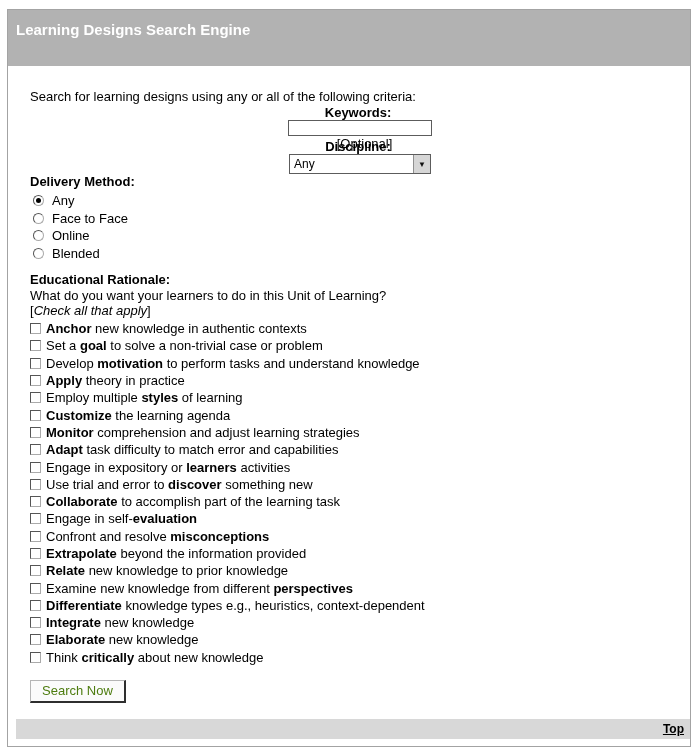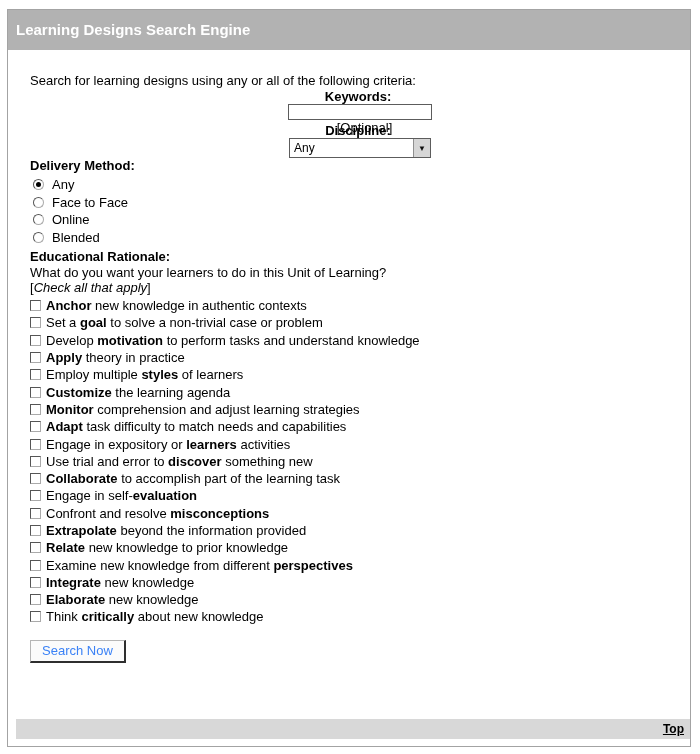--- a/index.html
+++ b/index.html
@@ -6,21 +6,21 @@
   body{
     width:700px;height:754px;position:relative;overflow:hidden;
     font-family:"Liberation Sans","DejaVu Sans",sans-serif;
     font-size:13px;color:#000;
   }
   .frame{
     position:absolute;left:7px;top:9px;width:684px;height:738px;
     border:1px solid #a3a3a3;background:#fff;box-sizing:border-box;
   }
   .titlebar{
-    height:40px;background:#b2b2b2;color:#ffffff;
+    height:56px;background:#b2b2b2;color:#ffffff;
     font-size:15px;font-weight:bold;line-height:40px;padding-left:8px;
   }
   .content{padding-left:22px;}
   .intro{margin-top:23px;height:16px;}
   .row{display:flex;align-items:center;flex-direction:column;}
   .kw-row{margin-top:0;height:20px;}
   .kw-row .lbl{font-weight:bold;margin-right:4px;}
   .kw-input{
     width:136px;height:17px;border:1px solid #5c5c5c;background:#fff;
     font-family:"Liberation Sans",sans-serif;font-size:12px;padding:0 3px;margin:0;
@@ -46,36 +46,36 @@
   .radio{
     width:11px;height:11px;border-radius:50%;background:#fff;
     border:1px solid #aaa;border-top-color:#555;border-left-color:#555;
     box-sizing:border-box;position:relative;flex:0 0 auto;
   }
   .radio.selected::after{
     content:"";position:absolute;left:2px;top:2px;width:5px;height:5px;
     border-radius:50%;background:#000;
   }
   .radio-label{margin-left:8px;}
-  .rationale-lbl{margin-top:3px;height:16px;}
+  .rationale-lbl{margin-top:10px;height:16px;}
   .rationale-q{height:15px;}
   .rationale-instr{height:15px;font-style:normal;}
   .rationale-instr i{font-style:italic;}
   .check-list{margin-top:2px;}
   .check-row{display:flex;align-items:center;height:17.3px;}
   .checkbox{
     width:11px;height:11px;background:#fff;
     border:1px solid #aaa;border-top-color:#555;border-left-color:#555;
     box-sizing:border-box;flex:0 0 auto;
   }
   .check-label{margin-left:5px;white-space:nowrap;}
   .check-label b{font-weight:bold;}
   .search-btn{
     margin-top:14px;
-    background:#fbfbfb;color:#3b82f6;
+    background:#fbfbfb;color:#4d7c0f;
     font-family:"Liberation Sans",sans-serif;font-size:13px;
     border:1px solid #b5b5b5;
     border-right:2px solid #2e2e2e;border-bottom:2px solid #2e2e2e;
     padding:2px 11px 3px 11px;cursor:pointer;
   }
   .footerbar{
     position:absolute;left:8px;right:0;bottom:7px;height:20px;background:#d8d8d8;
     display:flex;align-items:center;justify-content:flex-end;padding-right:6px;
   }
   .top-link{color:#000;font-size:12px;font-weight:bold;text-decoration:underline;cursor:pointer;}
@@ -149,36 +149,36 @@
     <span class="check-label"><span>Develop </span><b>motivation</b><span> to perform tasks and understand knowledge</span></span>
   </div>
 
   <div class="check-row">
     <span class="checkbox"></span>
     <span class="check-label"><b>Apply</b><span> theory in practice</span></span>
   </div>
 
   <div class="check-row">
     <span class="checkbox"></span>
-    <span class="check-label"><span>Employ multiple </span><b>styles</b><span> of learners</span></span>
+    <span class="check-label"><span>Employ multiple </span><b>styles</b><span> of learning</span></span>
   </div>
 
   <div class="check-row">
     <span class="checkbox"></span>
     <span class="check-label"><b>Customize</b><span> the learning agenda</span></span>
   </div>
 
   <div class="check-row">
     <span class="checkbox"></span>
     <span class="check-label"><b>Monitor</b><span> comprehension and adjust learning strategies</span></span>
   </div>
 
   <div class="check-row">
     <span class="checkbox"></span>
-    <span class="check-label"><b>Adapt</b><span> task difficulty to match needs and capabilities</span></span>
+    <span class="check-label"><b>Adapt</b><span> task difficulty to match error and capabilities</span></span>
   </div>
 
   <div class="check-row">
     <span class="checkbox"></span>
     <span class="check-label"><span>Engage in expository or </span><b>learners</b><span> activities</span></span>
   </div>
 
   <div class="check-row">
     <span class="checkbox"></span>
     <span class="check-label"><span>Use trial and error to </span><b>discover</b><span> something new</span></span>
@@ -208,20 +208,24 @@
   <div class="check-row">
     <span class="checkbox"></span>
     <span class="check-label"><b>Relate</b><span> new knowledge to prior knowledge</span></span>
   </div>
 
   <div class="check-row">
     <span class="checkbox"></span>
     <span class="check-label"><span>Examine new knowledge from different </span><b>perspectives</b></span>
   </div>
 
+  <div class="check-row">
+    <span class="checkbox"></span>
+    <span class="check-label"><b>Differentiate</b><span> knowledge types e.g., heuristics, context-dependent</span></span>
+  </div>
 
   <div class="check-row">
     <span class="checkbox"></span>
     <span class="check-label"><b>Integrate</b><span> new knowledge</span></span>
   </div>
 
   <div class="check-row">
     <span class="checkbox"></span>
     <span class="check-label"><b>Elaborate</b><span> new knowledge</span></span>
   </div>

